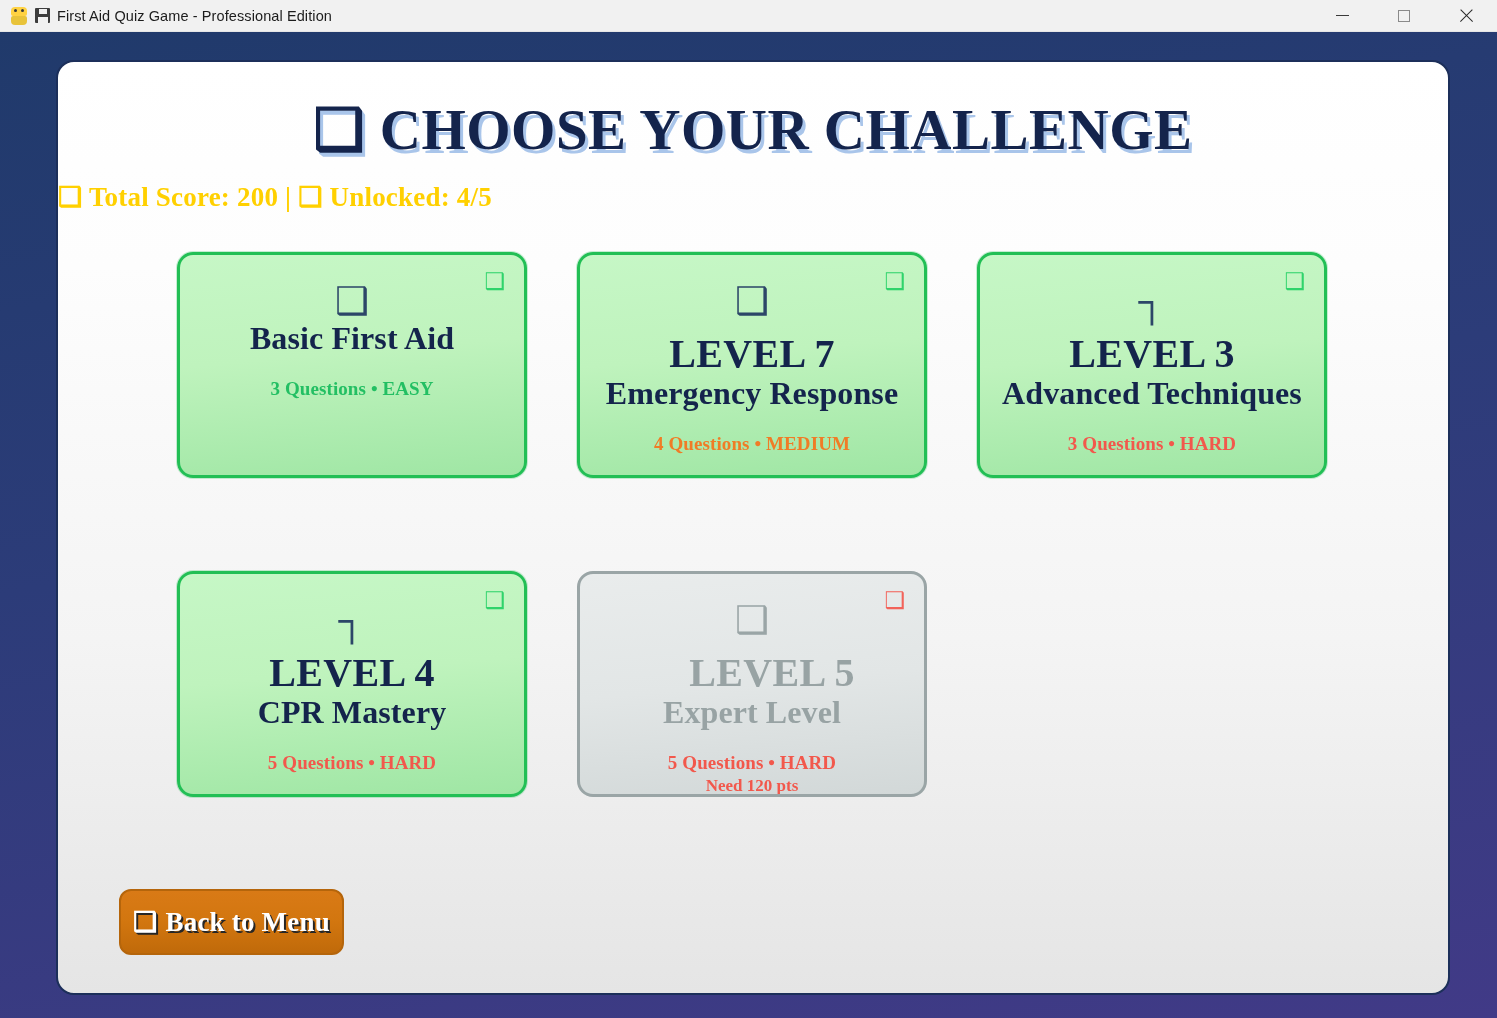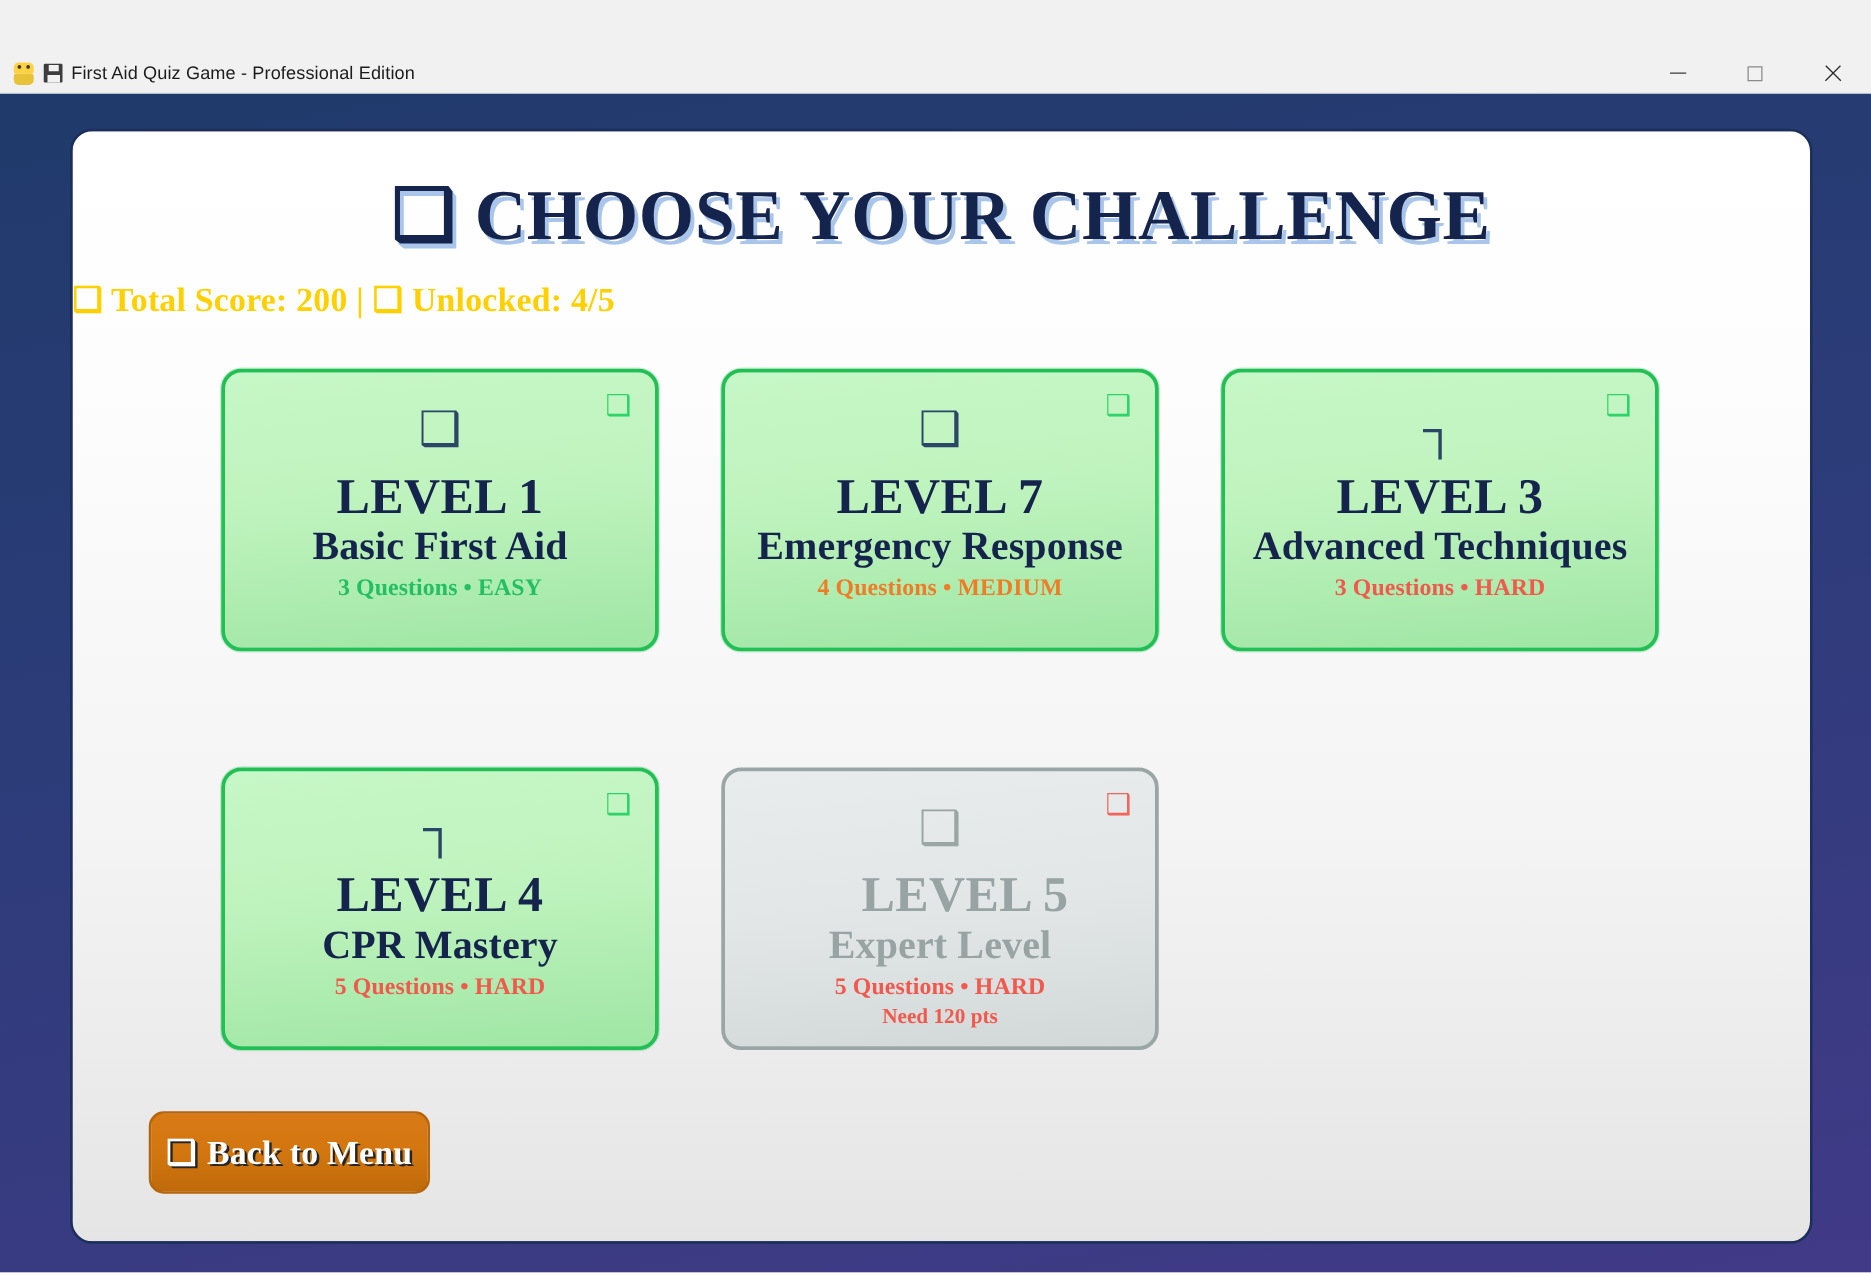--- a/index.html
+++ b/index.html
@@ -22,21 +22,20 @@
     background: #f1f1f1;
   }
 
   .titlebar {
     height: 32px;
     flex: 0 0 32px;
     background: #f1f1f1;
     display: flex;
     align-items: center;
     border-bottom: 1px solid #e6e6e6;
-    margin-top: 43px;
   }
 
   .title-left {
     display: flex;
     align-items: center;
     padding-left: 10px;
     gap: 7px;
     flex: 1 1 auto;
     min-width: 0;
   }
@@ -216,21 +215,21 @@
     font-size: 32px;
     font-weight: bold;
     color: #14244c;
     line-height: 1.05;
     letter-spacing: 0.1px;
     white-space: nowrap;
   }
   .level-card.locked .card-name { color: #98a3a4; }
 
   .card-meta {
-    margin-top: 7px;
+    margin-top: 23px;
     font-size: 19px;
     font-weight: bold;
     letter-spacing: 0.1px;
     white-space: nowrap;
   }
   .diff-EASY   { color: #23bf63; }
   .diff-MEDIUM { color: #f07c26; }
   .diff-HARD   { color: #f2584c; }
 
   .card-req {
@@ -308,21 +307,20 @@
         <span>❑</span>
         <span>Unlocked:</span>
         <span>4/5</span>
       </div>
 
       <div class="levels-grid">
 
         <div class="level-card unlocked">
           <span class="card-badge open">❑</span>
           <div class="card-emoji">❑</div>
-          <div class="card-level">LEVEL 1</div>
           <div class="card-name">Basic First Aid</div>
           <div class="card-meta diff-EASY">3 Questions • EASY</div>
         </div>
 
         <div class="level-card unlocked">
           <span class="card-badge open">❑</span>
           <div class="card-emoji">❑</div>
           <div class="card-level">LEVEL 7</div>
           <div class="card-name">Emergency Response</div>
           <div class="card-meta diff-MEDIUM">4 Questions • MEDIUM</div>

